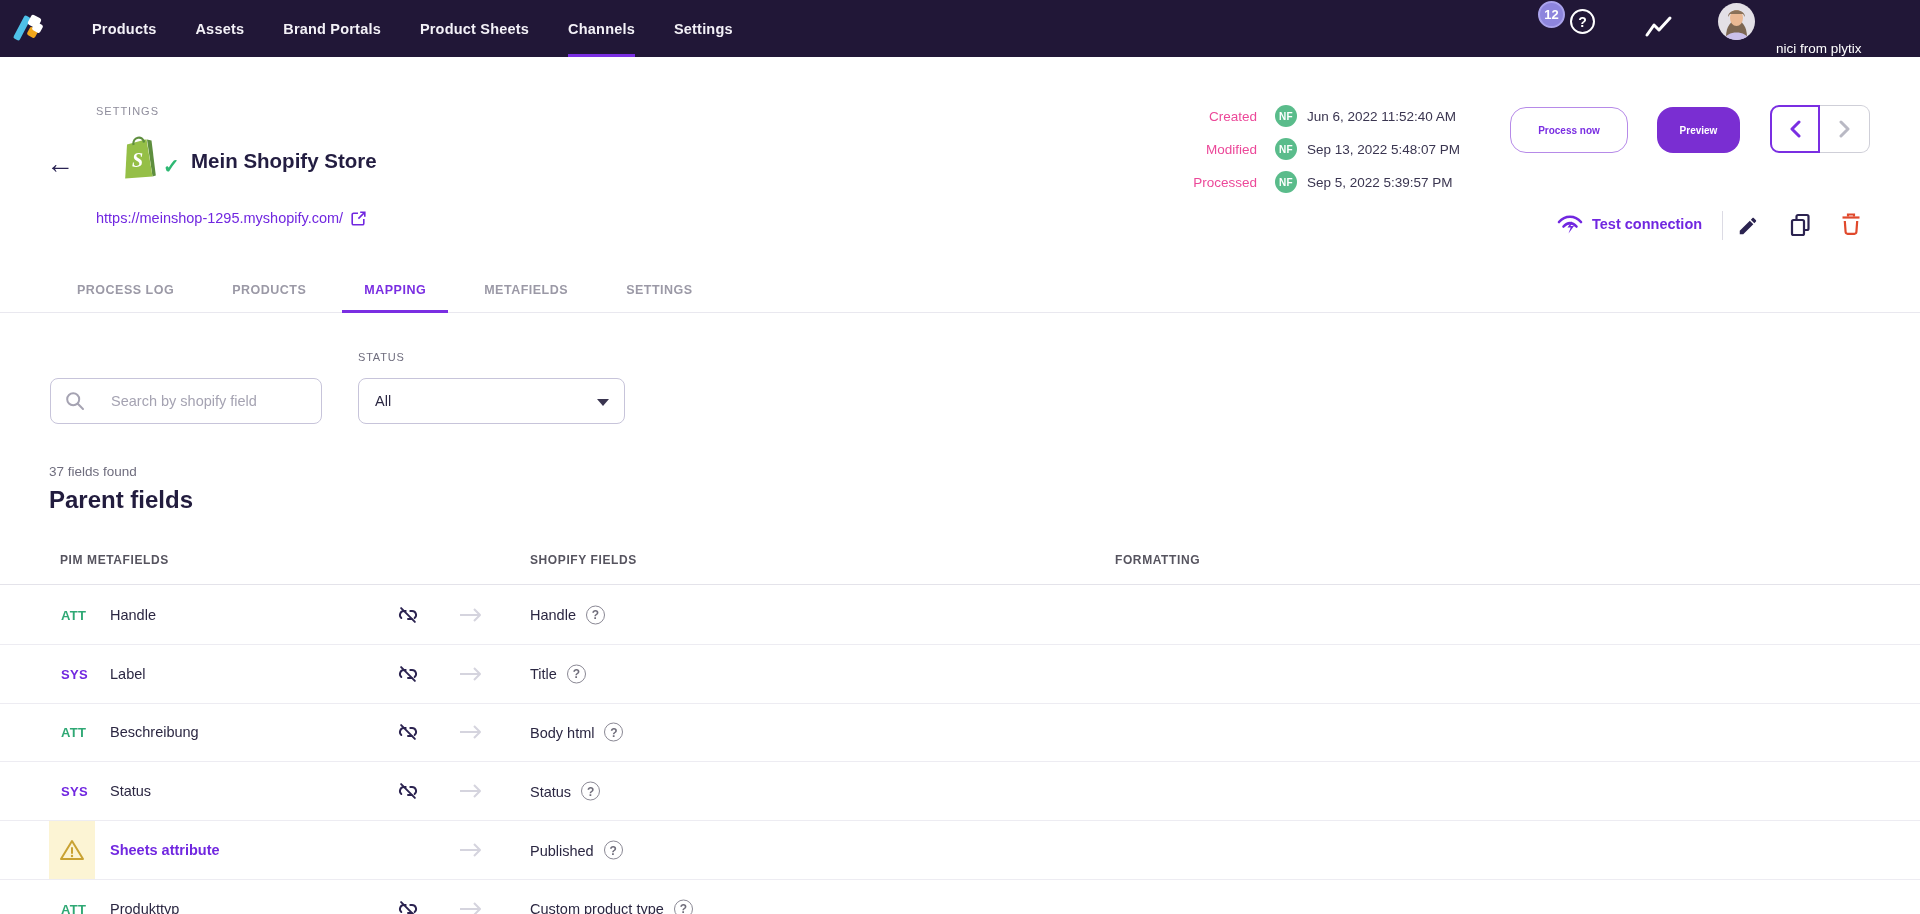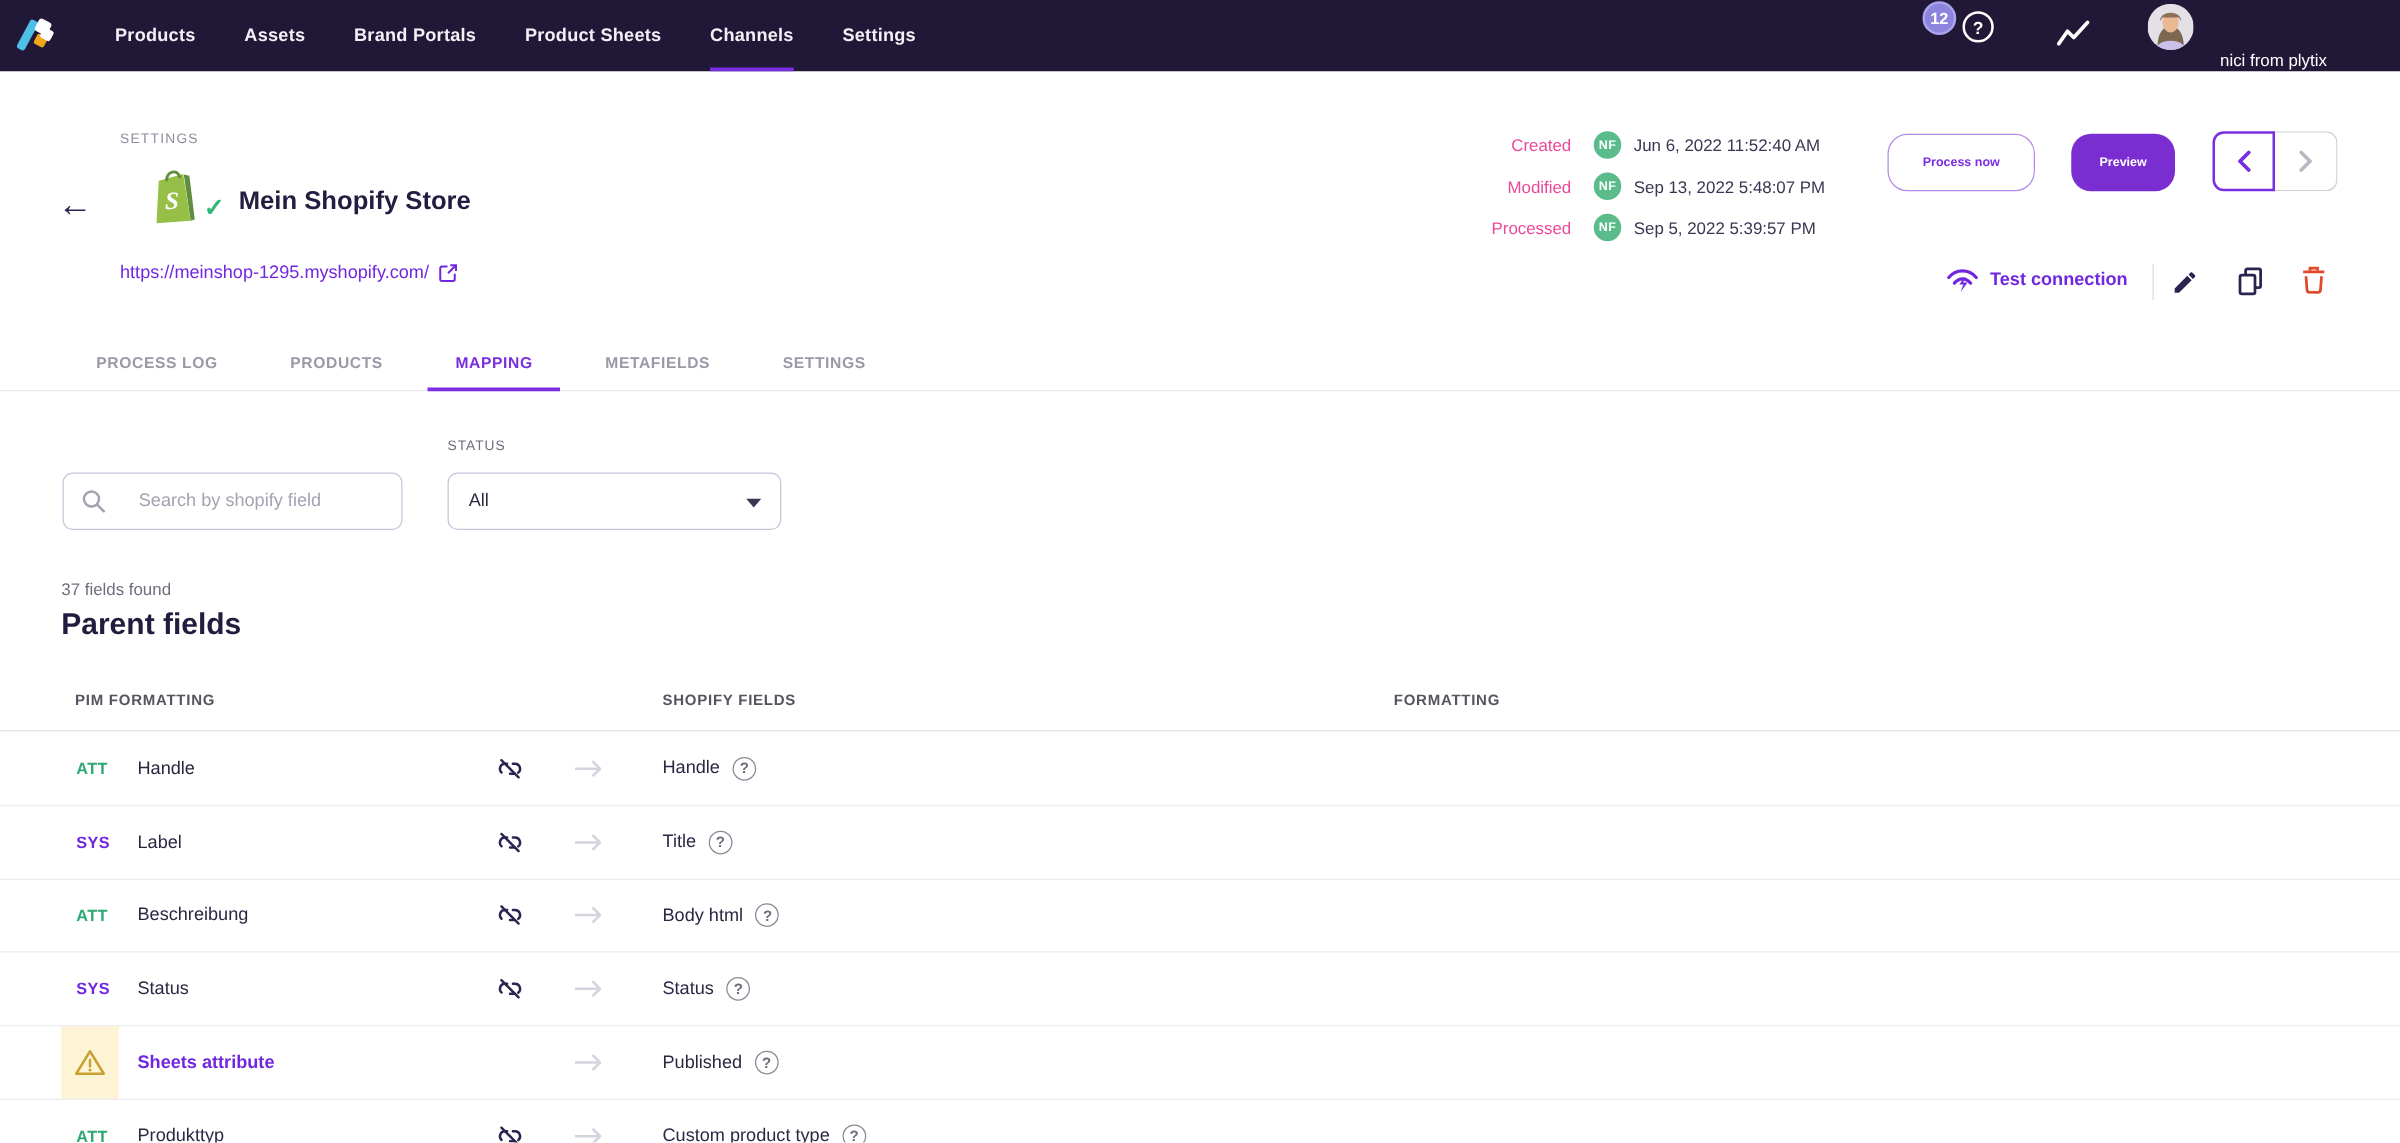--- a/index.html
+++ b/index.html
@@ -251,21 +251,21 @@
 </div>
 <div class="status-label">STATUS</div>
 <div class="status-select">
   <span>All</span>
   <span class="caret-down"></span>
 </div>
 <div class="results-count">37 fields found</div>
 <div class="section-title">Parent fields</div>
 
 <div class="thead">
-  <span class="col-pim">PIM FORMATTING</span>
+  <span class="col-pim">PIM METAFIELDS</span>
   <span class="col-shopify">SHOPIFY FIELDS</span>
   <span class="col-format">FORMATTING</span>
 </div>
 <div class="tbody">
     <div class="trow">
 
     <span class="badge att">ATT</span>
     <span class="pim-name">Handle</span>
     <svg class="unlink" width="22" height="22" viewBox="0 0 24 24">
       <path d="M9.5 7.6 H7.6 a4.4 4.4 0 0 0-2.9 7.7" fill="none" stroke="#2b2350" stroke-width="2.1" stroke-linecap="round"></path>

